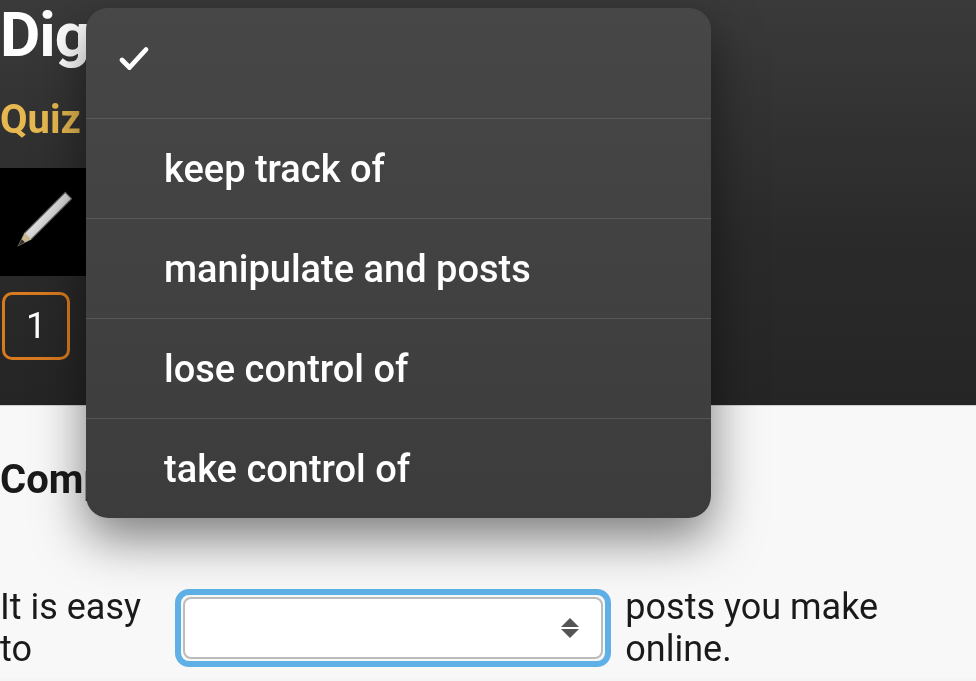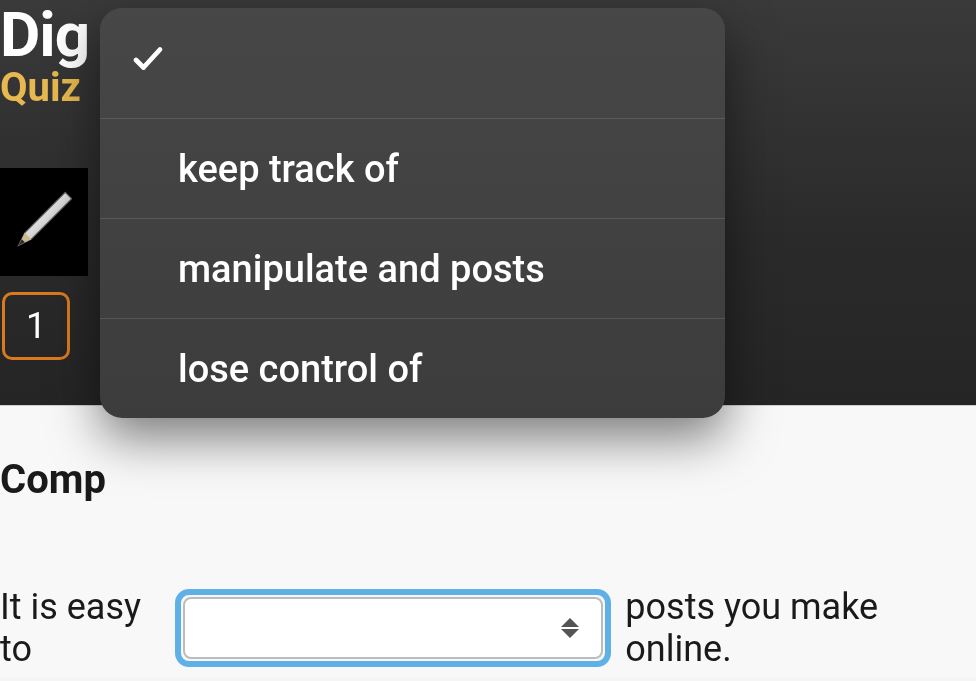--- a/index.html
+++ b/index.html
@@ -30,21 +30,21 @@
     left: 0;
     top: -2px;
     letter-spacing: -1px;
   }
   .subtitle {
     color: #e6b84f;
     font-size: 40px;
     font-weight: 700;
     position: absolute;
     left: 0;
-    top: 64px;
+    top: 96px;
   }
   .pencil-box {
     position: absolute;
     left: 0;
     top: 168px;
     width: 88px;
     height: 108px;
     background: #000000;
     display: flex;
     align-items: center;
@@ -152,21 +152,21 @@
   .chev-up {
     border-bottom: 9px solid #555555;
   }
   .chev-down {
     border-top: 9px solid #555555;
   }
 
   
   .dropdown {
     position: absolute;
-    left: 100px;
+    left: 86px;
     top: 8px;
     width: 625px;
     background: #3e3e3e;
     background: linear-gradient(to bottom, #474747 0%, #3c3c3c 100%);
     border-radius: 22px;
     box-shadow: 0 20px 50px rgba(0,0,0,0.5);
     overflow: hidden;
     z-index: 100;
   }
   .dropdown-item {
@@ -269,15 +269,18 @@
     </div>
     <div class="dropdown-item">
       <span>keep track of</span>
     </div>
     <div class="dropdown-item">
       <span>manipulate and posts</span>
     </div>
     <div class="dropdown-item">
       <span>lose control of</span>
     </div>
+    <div class="dropdown-item">
+      <span>take control of</span>
+    </div>
   </div>
 
 </div>
 
 </body></html>

